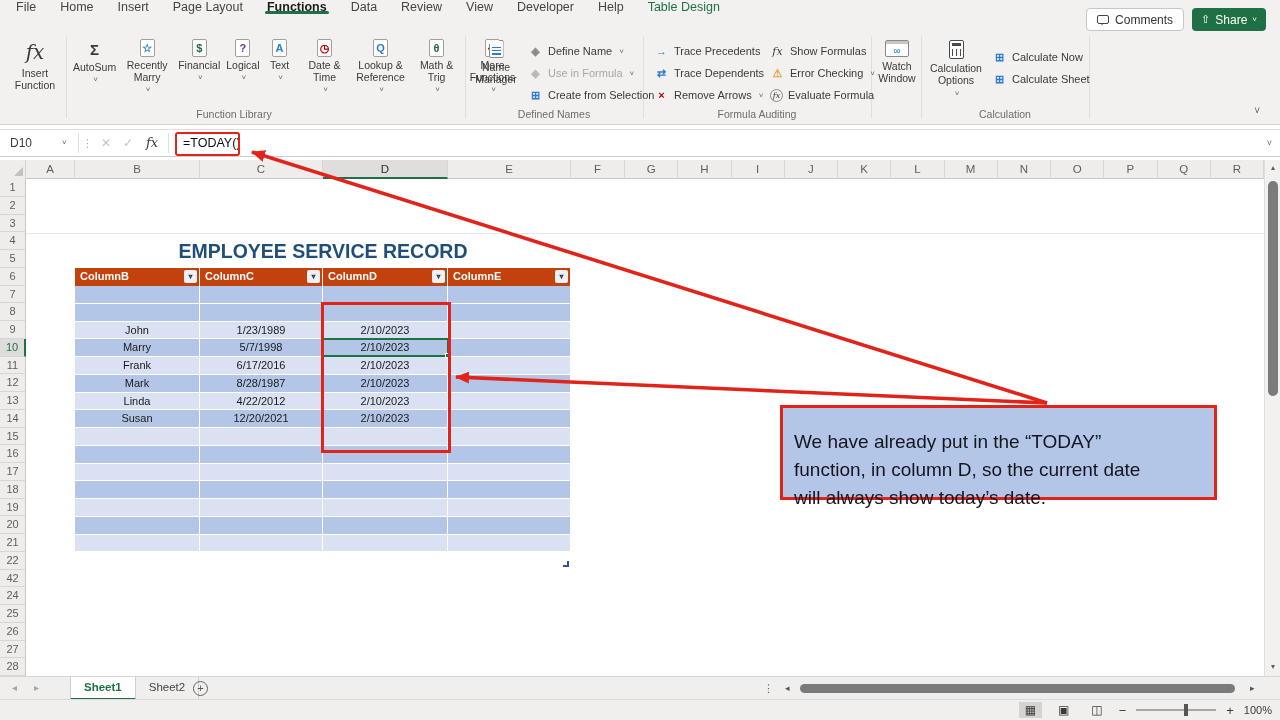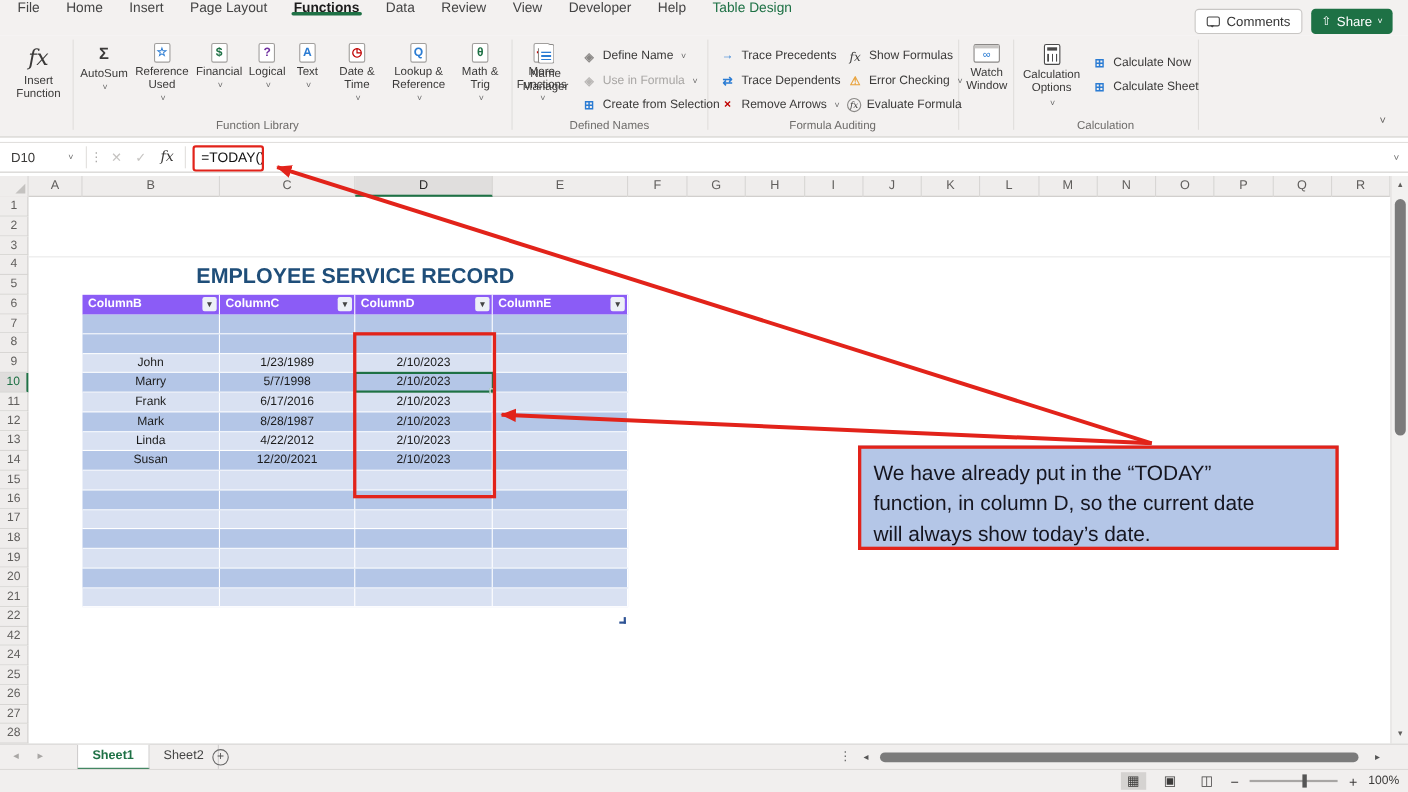--- a/index.html
+++ b/index.html
@@ -92,21 +92,21 @@
   .rh { width:26px; height:17.75px; line-height:17px; text-align:center; font-size:11px; color:#605E5C;
     background:#EFEDEC; border-right:1px solid #C8C6C4; border-bottom:1px solid #D8D6D4; }
   .rh.sel { background:#DFDDDC; color:#1E7145; border-right:2px solid #1E7145; }
   .sheet { position:absolute; left:26px; top:179px; width:1238px; height:497px; background:#fff; }
   .faintline { position:absolute; left:26px; top:233px; width:1238px; height:1px; background:#E8E8E8; }
 
   
   .ws-title { position:absolute; left:75px; top:240px; width:496px; text-align:center;
     font-size:19.5px; font-weight:bold; color:#1F4E79; }
   .xl-table { position:absolute; left:75px; top:268px; width:496px; height:302px; }
-  .t-headrow { display:flex; height:18px; background:#8b5cf6; }
+  .t-headrow { display:flex; height:18px; background:#c2410c; }
   .t-hcell { position:relative; height:18px; color:#fff; font-weight:bold; font-size:11px;
     line-height:17px; padding-left:5px; border-right:1px solid #fff; }
   .t-filter { position:absolute; right:2px; top:2px; width:13px; height:13px; background:#EDF0F7;
     border-radius:2px; font-size:8px; line-height:13px; text-align:center; color:#444; }
   .t-row { display:flex; height:17.75px; border-bottom:1px solid #fff; }
   .t-row.dark { background:#B4C6E7;align-items:flex-end; }
   .t-row.light { background:#D9E1F2; }
   .t-cell { height:100%; font-size:11px; color:#1b1b1b; text-align:center; line-height:16px;
     border-right:1px solid #fff; overflow:hidden; }
   .t-row.boldrow .t-cell { font-weight:bold; }
@@ -153,21 +153,21 @@
   .zoom-track { position:relative; width:80px; height:2px; background:#A8A6A4; }
   .zoom-thumb { position:absolute; left:48px; top:-5px; width:4px; height:12px; background:#555; }
   .zoom-sign { font-size:13px; color:#3B3A39; }
 
   
   .red-formula-box { position:absolute; left:175px; top:132px; width:65px; height:24px;
     border:2.5px solid #E2231A; border-radius:3px; z-index:50; }
   .red-col-box { position:absolute; left:321px; top:302px; width:130px; height:151px;
     border:3px solid #E2231A; z-index:45; }
   .callout { position:absolute; left:780px; top:405px; width:437px; height:95px; background:#B4C6E7;
-    border:3px solid #E2231A; z-index:46; padding:9px 11px; }
+    border:3px solid #E2231A; z-index:46; padding:20px 11px; }
   .callout-line { font-size:19px; line-height:28px; color:#15151f; white-space:nowrap; }
   .arrows { position:absolute; left:0; top:0; width:1280px; height:720px; pointer-events:none; z-index:44; }
 </style>
 </head>
 <body>
 
 <div class="page">
 
   <div class="titlebar">
     <div class="menu" id="menu-tabs">
@@ -209,21 +209,21 @@
       <span class="big-lb">Insert Function</span>
     </div>
     <div class="fl-row" id="fl-buttons">
         <div class="rib-btn">
           <span class="rib-ic" style="color: rgb(59, 58, 57);">Σ</span>
           <span class="rib-lb">AutoSum</span>
           <span class="chev">˅</span>
         </div>
         <div class="rib-btn">
           <span class="rib-ic page" style="color: rgb(43, 124, 211);">☆</span>
-          <span class="rib-lb">Reference Used</span>
+          <span class="rib-lb">Recently Marry</span>
           <span class="chev">˅</span>
         </div>
         <div class="rib-btn">
           <span class="rib-ic page" style="color: rgb(30, 113, 69);">$</span>
           <span class="rib-lb">Financial</span>
           <span class="chev">˅</span>
         </div>
         <div class="rib-btn">
           <span class="rib-ic page" style="color: rgb(112, 48, 160);">?</span>
           <span class="rib-lb">Logical</span>

